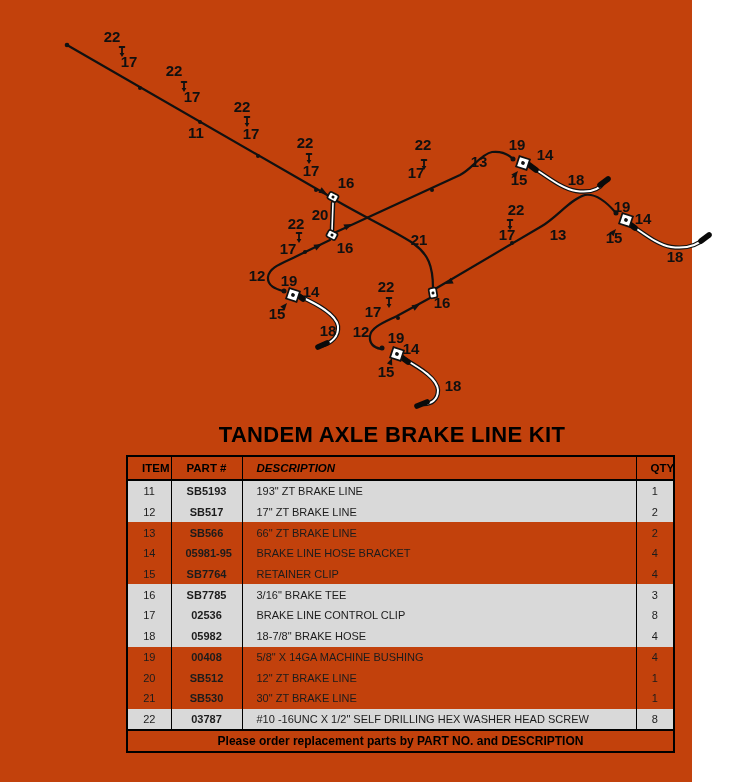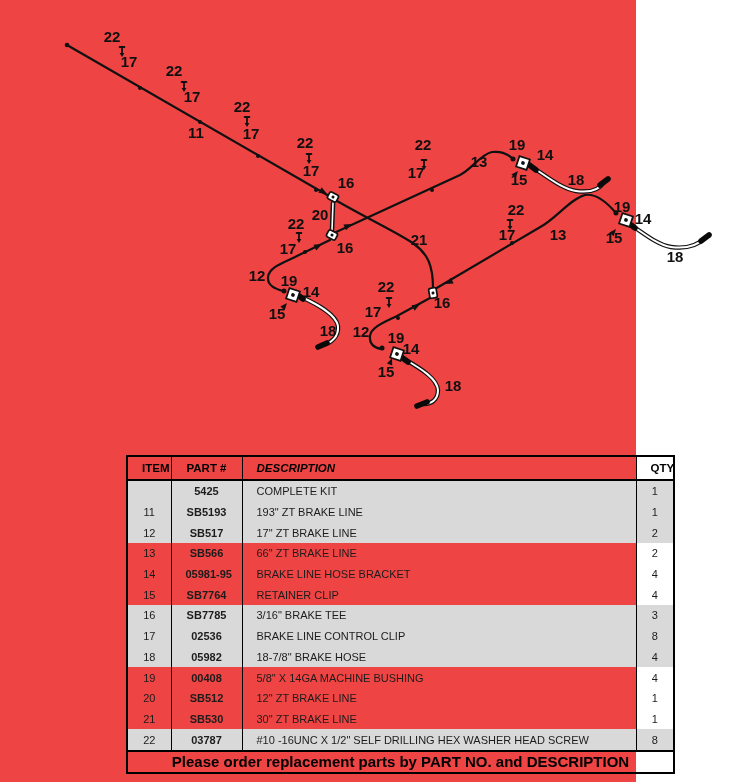--- a/index.html
+++ b/index.html
@@ -1,33 +1,33 @@
 <!DOCTYPE html>
 <html><head>
 <meta charset="utf-8">
 <style>
   html,body{margin:0;padding:0;background:#fff;}
   body{width:748px;height:782px;overflow:hidden;font-family:"Liberation Sans",sans-serif;}
-  .sheet{position:relative;width:636px;height:782px;background:#ef4444;}
+  .sheet{position:relative;width:692px;height:782px;background:#c2410c;}
   svg.diagram{position:absolute;left:0;top:0;}
   svg.diagram text{font-family:"Liberation Sans",sans-serif;font-weight:bold;font-size:15px;fill:#101010;text-anchor:middle;}
   .kit-title{position:absolute;top:422px;left:36px;width:712px;text-align:center;
     font-size:22px;font-weight:bold;color:#000;letter-spacing:.3px;white-space:nowrap;}
   .parts-wrap{position:absolute;top:455px;left:126px;}
   table.parts{border-collapse:collapse;table-layout:fixed;width:547px;border:2.5px solid #000;}
   table.parts th,table.parts td{padding:0 14px;font-size:11px;color:#1c1c1c;overflow:hidden;white-space:nowrap;}
   table.parts thead th{height:22px;font-weight:bold;color:#000;border-bottom:2px solid #000;font-size:11.5px;}
   table.parts tbody td{height:20.7px;}
   .col-item{width:44px;text-align:center;}
   .col-part{width:71px;text-align:center;font-weight:bold;color:#000;}
   .col-desc{width:394px;text-align:left;}
   .col-qty{width:38px;text-align:center;}
   table.parts .vline{border-left:1.5px solid #000;margin-left:44px;}
   table.parts tbody tr.band td{background:#d9d9d9;}
-  table.parts tfoot td{height:20px;border-top:2px solid #000;text-align:center;font-weight:bold;font-size:15px;color:#000;}
+  table.parts tfoot td{height:20px;border-top:2px solid #000;text-align:center;font-weight:bold;font-size:12px;color:#000;}
   th.left{text-align:left;font-style:italic;}
 </style>
 </head>
 <body>
 
 <div class="sheet">
 
   <svg class="diagram" width="748" height="420" viewBox="0 0 748 420">
 
     <g stroke="#111" fill="none" stroke-width="2.2" stroke-linecap="round">
@@ -216,45 +216,40 @@
         <text x="373" y="317">17</text>
         <text x="442" y="308">16</text>
         <text x="361" y="337">12</text>
         <text x="396" y="343">19</text>
         <text x="411" y="354">14</text>
         <text x="386" y="377">15</text>
         <text x="453" y="391">18</text>
       </g>
   </svg>
 
+  <div class="kit-title">TANDEM AXLE BRAKE LINE KIT</div>
 
   <div class="parts-wrap">
     <table class="parts">
       <colgroup>
         <col style="width:44px">
           <col style="width:71px">
           <col style="width:394px">
           <col style="width:38px">
       </colgroup>
       <thead>
         <tr>
           <th class="col-item">ITEM</th>
           <th class="col-part vline">PART #</th>
           <th class="col-desc vline left">DESCRIPTION</th>
           <th class="col-qty vline">QTY</th>
         </tr>
       </thead>
       <tbody>
           <tr class="band">
-            <td class="col-item"></td>
-            <td class="col-part vline">5425</td>
-            <td class="col-desc vline">COMPLETE KIT</td>
-            <td class="col-qty vline">1</td>
-          </tr>
-          <tr class="band">
             <td class="col-item">11</td>
             <td class="col-part vline">SB5193</td>
             <td class="col-desc vline">193" ZT BRAKE LINE</td>
             <td class="col-qty vline">1</td>
           </tr>
           <tr class="band">
             <td class="col-item">12</td>
             <td class="col-part vline">SB517</td>
             <td class="col-desc vline">17" ZT BRAKE LINE</td>
             <td class="col-qty vline">2</td>

